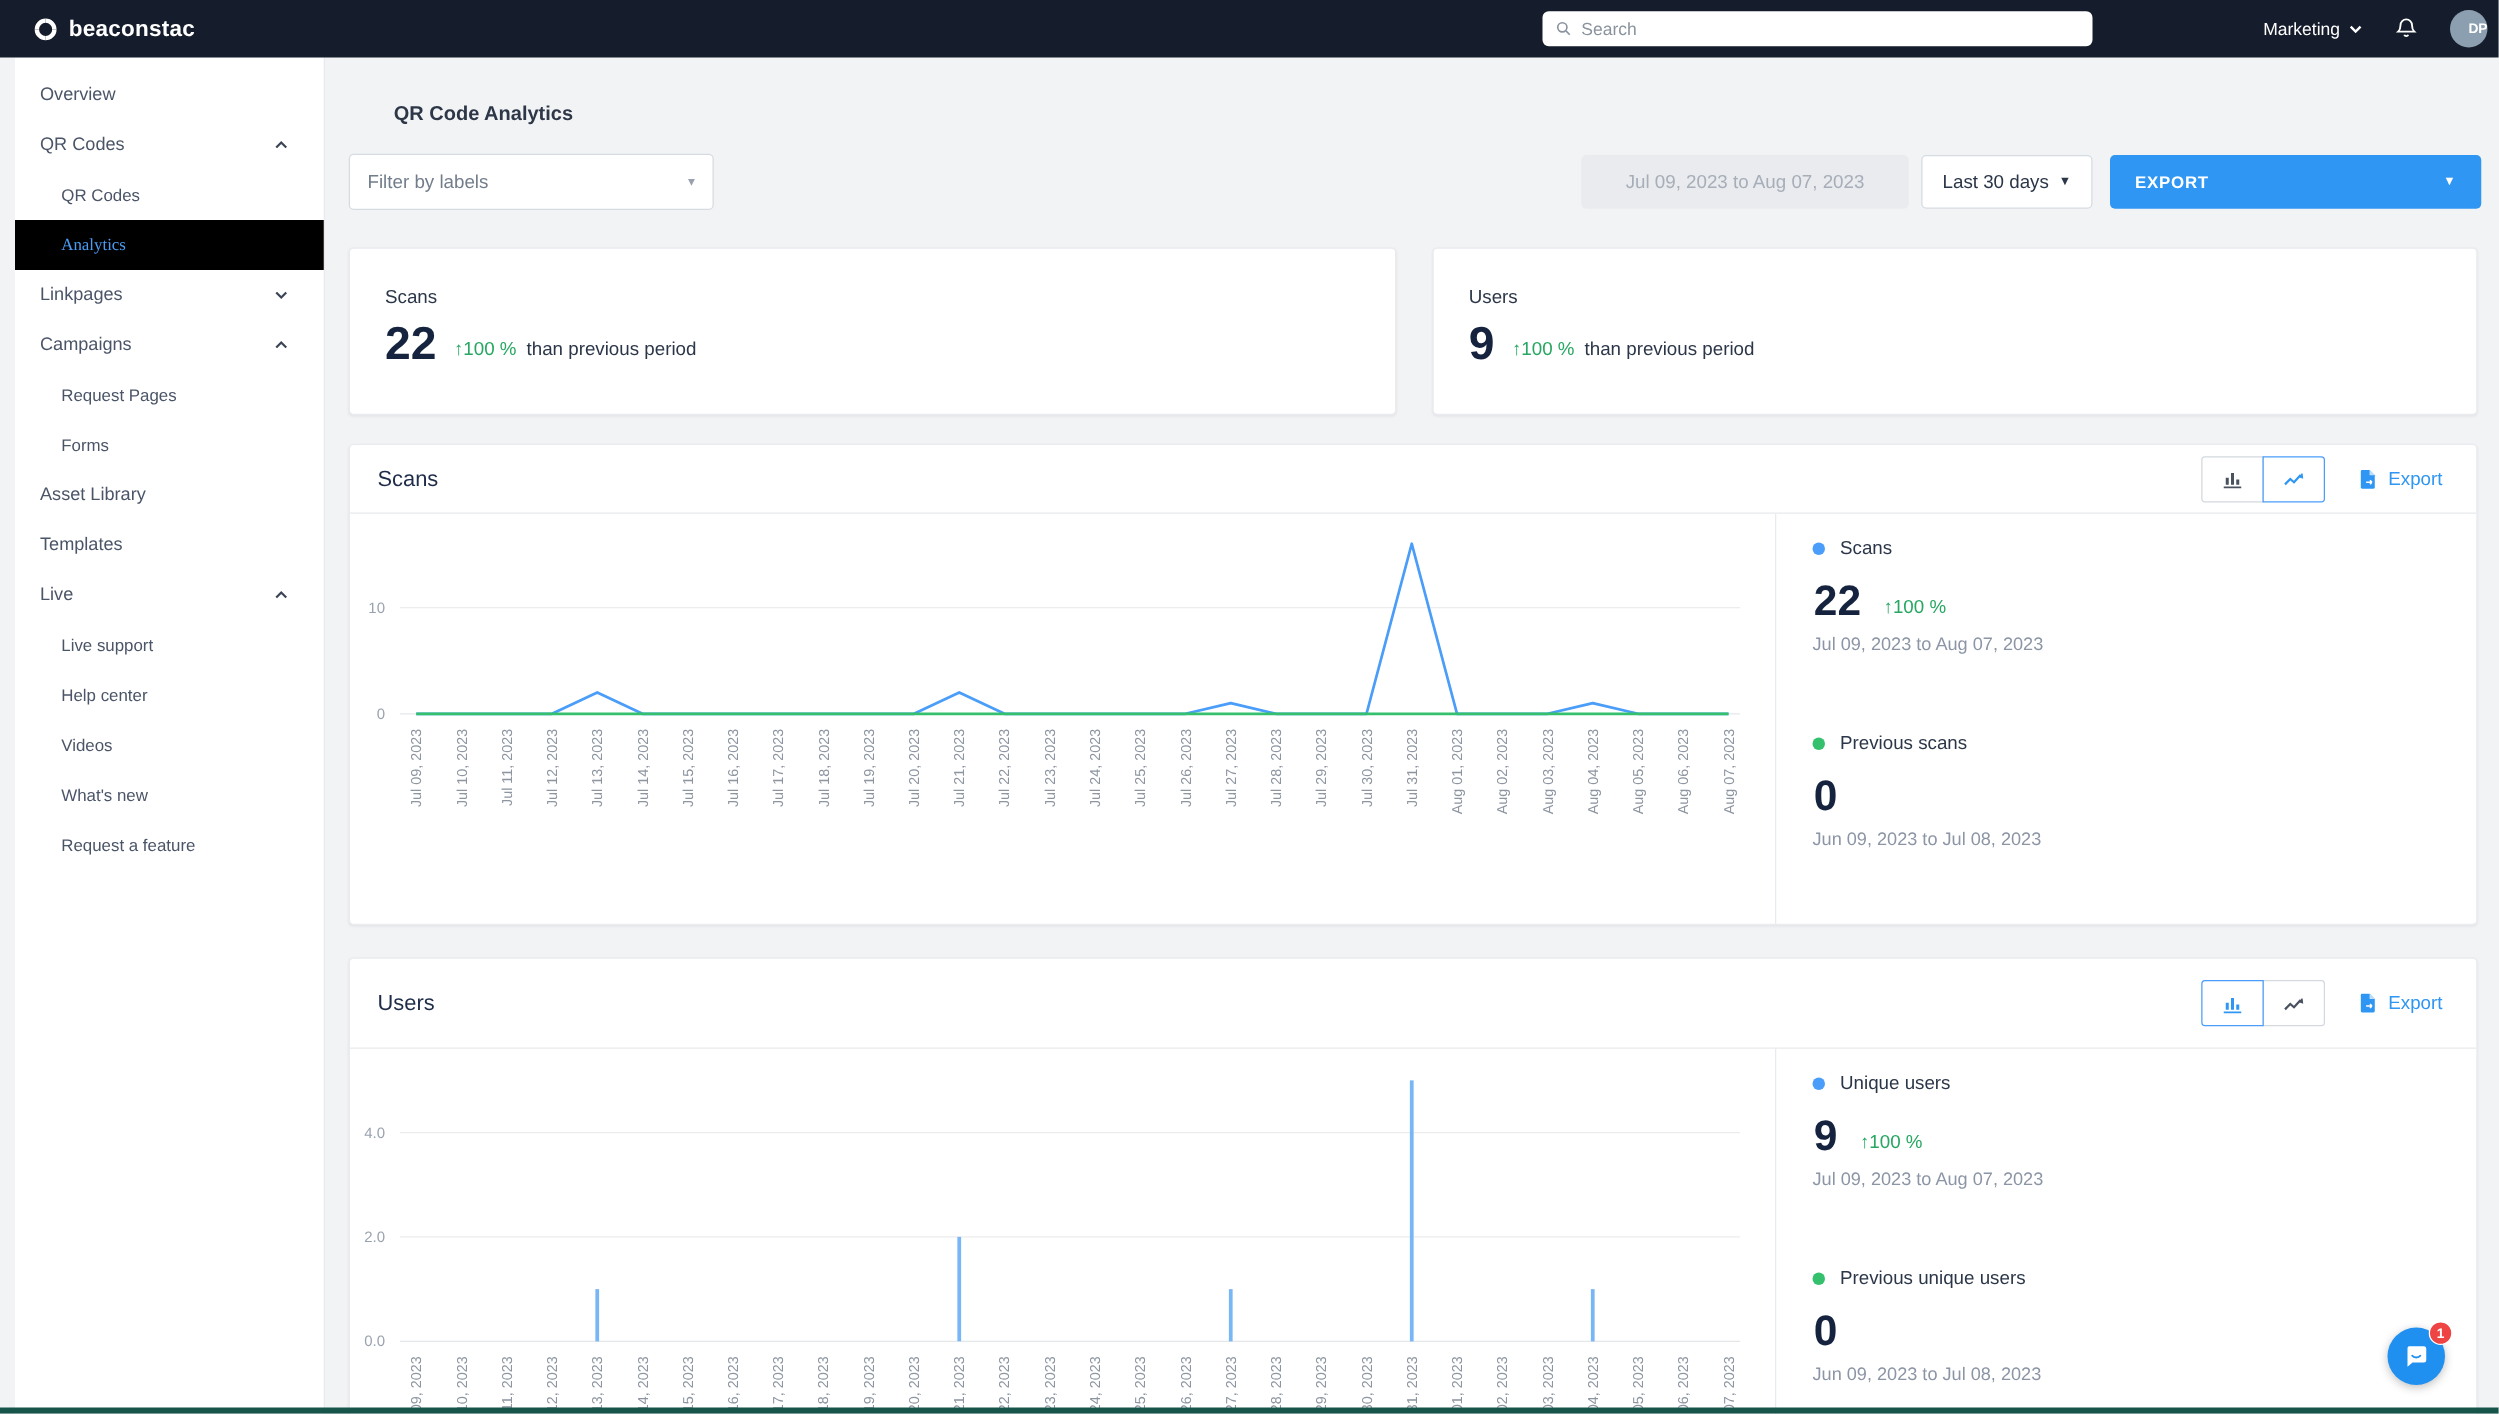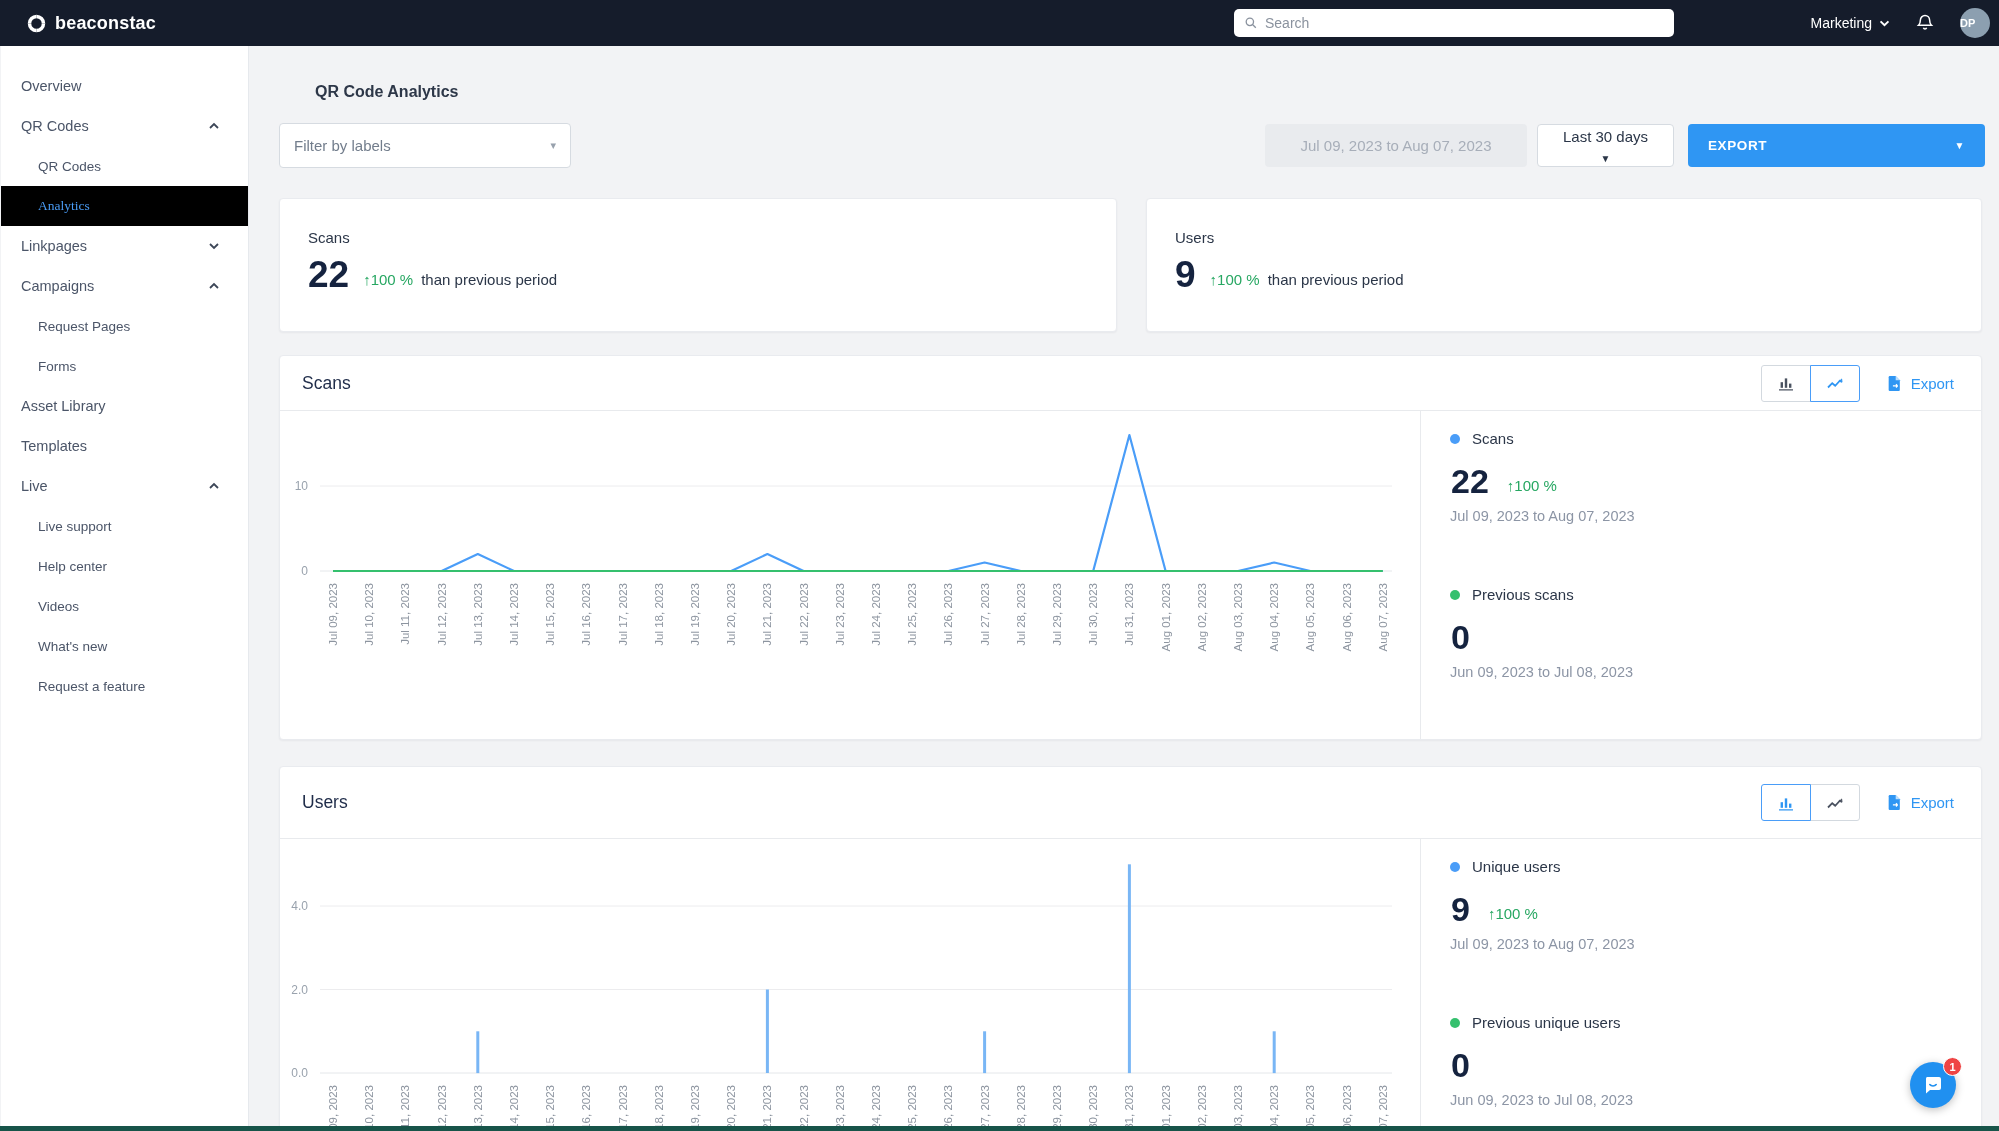--- a/index.html
+++ b/index.html
@@ -8,38 +8,38 @@
 
   
   .navbar { position:absolute; left:0; top:0; width:100%; height:46px; background:#151c2b; display:flex; align-items:center; z-index:30; }
   .brand { display:flex; align-items:center; gap:8px; margin-left:26px; cursor:pointer; }
   .brand-name { color:#fff; font-size:18px; font-weight:bold; letter-spacing:.2px; }
   .nav-search { position:absolute; left:1234px; top:9px; width:440px; height:28px; background:#fff; border-radius:5px; display:flex; align-items:center; padding:0 10px; gap:7px; }
   .nav-search input { border:none; outline:none; flex:1; font-size:14px; color:#3c4657; font-family:"Liberation Sans", sans-serif; background:transparent; }
   .nav-search input::placeholder { color:#8a929e; }
   .nav-right { position:absolute; right:9px; top:0; height:46px; display:flex; align-items:center; gap:25px; }
   .workspace { display:flex; align-items:center; gap:7px; color:#fff; font-size:14px; cursor:pointer; }
-  .avatar { width:30px; height:30px; border-radius:50%; background:#8c9fb0; color:#fff; font-size:11px; font-weight:bold; display:flex; align-items:center; justify-content:flex-start; cursor:pointer; }
+  .avatar { width:30px; height:30px; border-radius:50%; background:#8c9fb0; color:#fff; font-size:11px; font-weight:bold; display:flex; align-items:center; justify-content:flex-end; cursor:pointer; }
 
   
-  .sidebar { position:absolute; left:1px; top:46px; bottom:0; width:248px; background:#fff; border-right:1px solid #e6e9ed; padding-top:20px; z-index:20; }
+  .sidebar { position:absolute; left:12px; top:46px; bottom:0; width:248px; background:#fff; border-right:1px solid #e6e9ed; padding-top:10px; z-index:20; }
   .side-item { height:40px; display:flex; align-items:center; padding-left:20px; padding-right:28px; font-size:14.5px; color:#4b5568; cursor:pointer; }
   .side-item.sub { padding-left:37px; font-size:13.5px; }
   .side-item.active { background:#000000; color:#4a9cf5;font-family:Liberation Serif, serif; }
   .side-item .side-label { flex:1; }
 
   
   .main { position:absolute; left:248px; top:46px; right:0; bottom:0; overflow:hidden; }
   .page-title { position:absolute; left:31px; top:37px; font-size:16px; font-weight:700; color:#2d3748;margin-left:36px; }
 
   .filter-select { position:absolute; left:31px; top:77px; width:292px; height:45px; background:#fff; border:1px solid #d6dbe1; border-radius:4px; display:flex; align-items:center; padding:0 14px; font-size:15px; color:#727d8c; cursor:pointer; }
   .filter-select .grow { flex:1; }
   .caret { font-size:11px; color:#98a1ad; }
   .date-field { position:absolute; left:1017px; top:78px; width:262px; height:43px; background:#e9ebee; border-radius:4px; display:flex; align-items:center; justify-content:center; font-size:15px; color:#a7aeb9; }
-  .preset { position:absolute; left:1289px; top:78px; width:137px; height:43px; background:#fff; border:1px solid #d6dbe1; border-radius:4px; display:flex; align-items:center; justify-content:center; gap:8px; font-size:15px; color:#2b3648; cursor:pointer;flex-direction:column; }
+  .preset { position:absolute; left:1289px; top:78px; width:137px; height:43px; background:#fff; border:1px solid #d6dbe1; border-radius:4px; display:flex; align-items:center; justify-content:center; gap:8px; font-size:15px; color:#2b3648; cursor:pointer; }
   .preset .caret { color:#2b3648; font-size:10px; }
   .export-btn { position:absolute; left:1440px; top:78px; width:297px; height:43px; background:#2f96f3; border:none; border-radius:4px; color:#fff; font-size:13.5px; font-weight:bold; letter-spacing:.6px; display:flex; align-items:center; padding:0 20px; cursor:pointer; font-family:"Liberation Sans", sans-serif; }
   .export-btn .caret { margin-left:auto; color:#fff; font-size:10px; }
 
   .card { background:#fff; border:1px solid #e9ebef; border-radius:4px; box-shadow:0 1px 2px rgba(16,24,40,.05); position:absolute; }
   .stat-card { height:134px; top:152px; padding:30px 28px 0 28px; }
   .stat-label { font-size:15px; color:#2b3648; }
   .stat-row { display:flex; align-items:flex-end; margin-top:10px; gap:14px; }
   .stat-value { font-size:37px; font-weight:bold; color:#15233f; line-height:1; }
   .stat-delta { font-size:15px; color:#27a762; padding-bottom:5px; }

